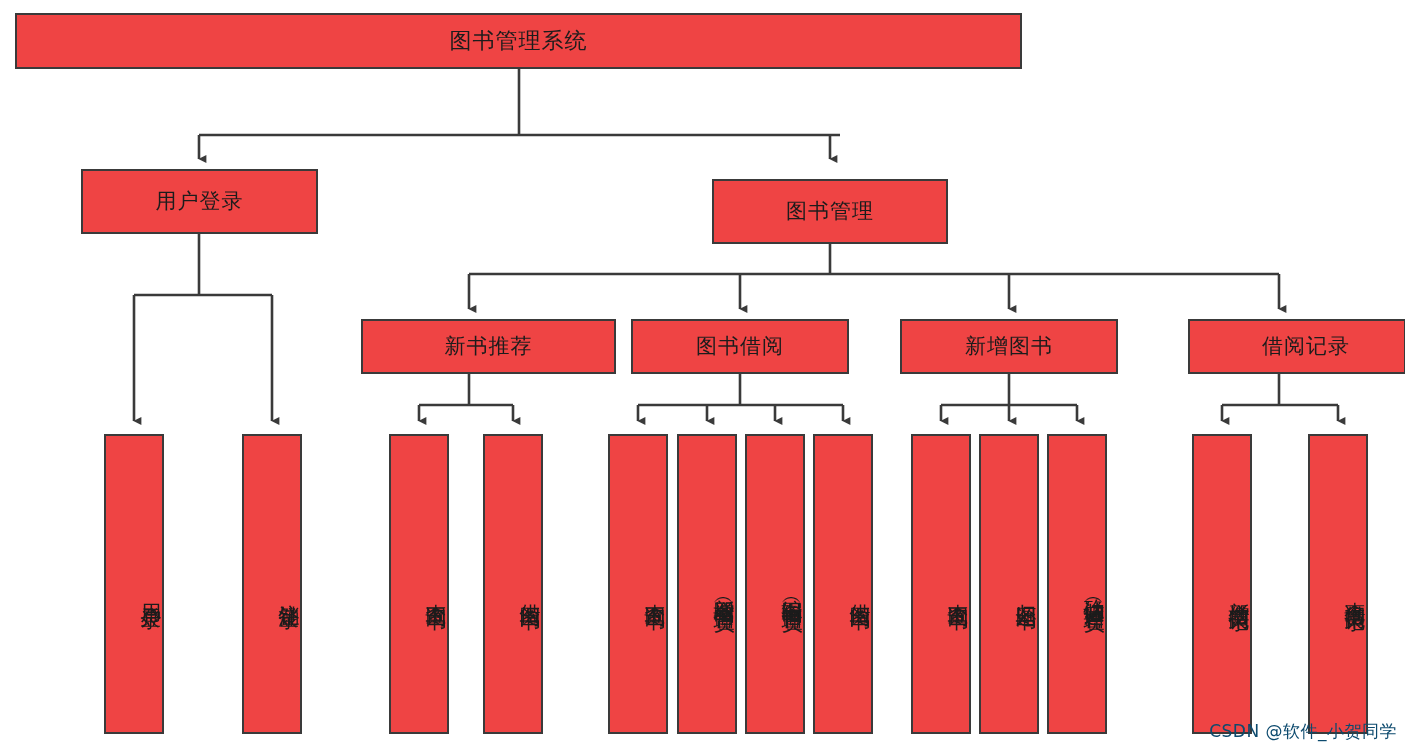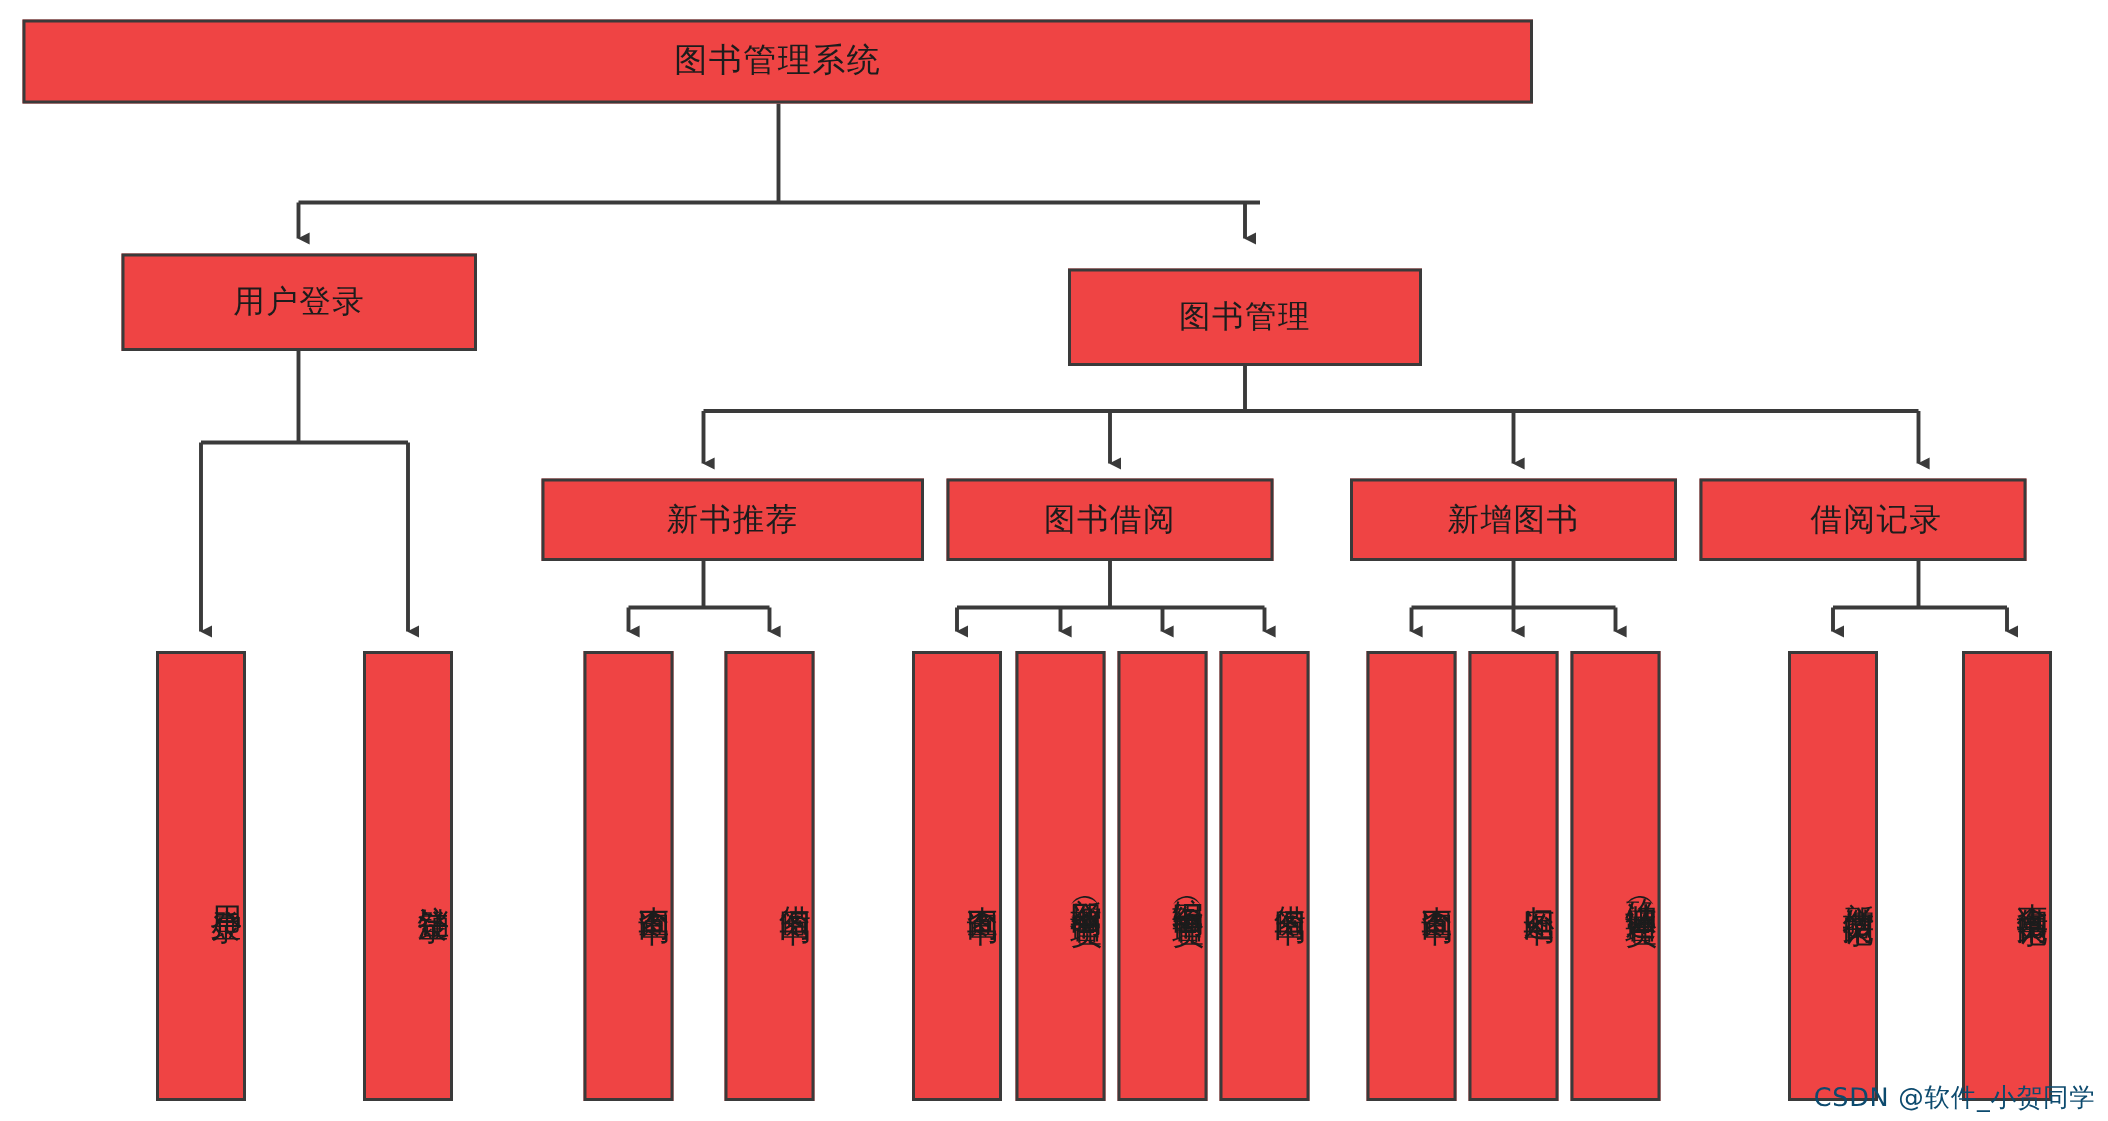--- a/index.html
+++ b/index.html
@@ -134,21 +134,21 @@
 
   <div class="node horiz" style="left:361px; top:319px; width:255px; height:55px;">
     <span>新书推荐</span>
   </div>
   <div class="node horiz" style="left:631px; top:319px; width:218px; height:55px;">
     <span>图书借阅</span>
   </div>
   <div class="node horiz" style="left:900px; top:319px; width:218px; height:55px;">
     <span>新增图书</span>
   </div>
-  <div class="node horiz" style="left:1133px; top:319px; width:218px; height:55px;padding-left:18px;">
+  <div class="node horiz" style="left:1188px; top:319px; width:218px; height:55px;padding-left:18px;">
     <span>借阅记录</span>
   </div>
 
   <div class="node vert" style="left:104px; top:434px; width:60px; height:300px;">
     <span>用户登录</span>
   </div>
   <div class="node vert" style="left:242px; top:434px; width:60px; height:300px;">
     <span>注销登录</span>
   </div>
 

